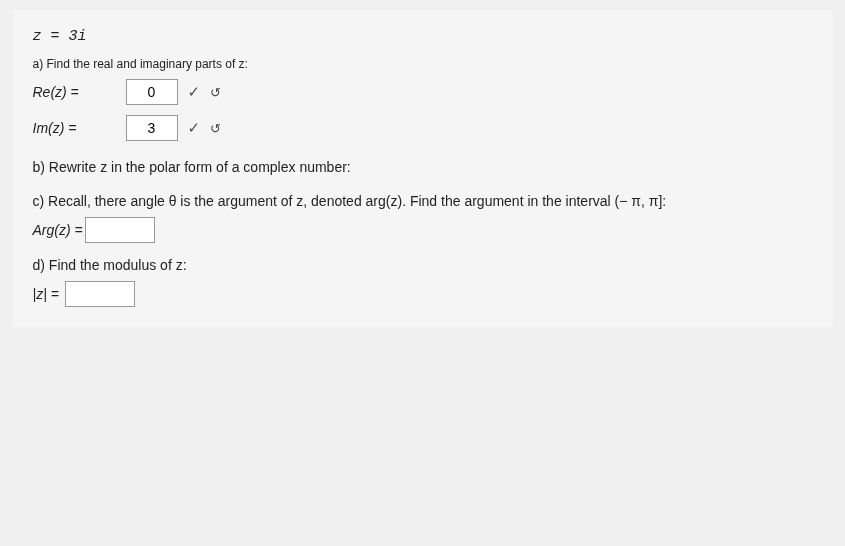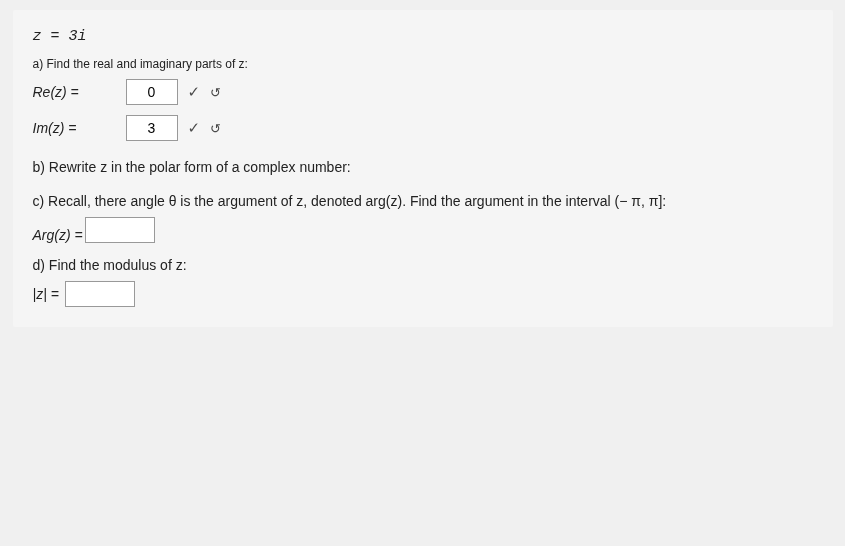--- a/index.html
+++ b/index.html
@@ -122,21 +122,21 @@
     }
 
     .section-header {
       font-size: 14px;
       font-weight: normal;
       margin-bottom: 8px;
     }
 
     .arg-row {
       display: flex;
-      align-items: flex-end;
+      align-items: center;
       gap: 2px;
       font-size: 14px;
     }
 
     .mod-row {
       display: flex;
       align-items: center;
       gap: 6px;
       font-size: 14px;
       margin-top: 6px;

